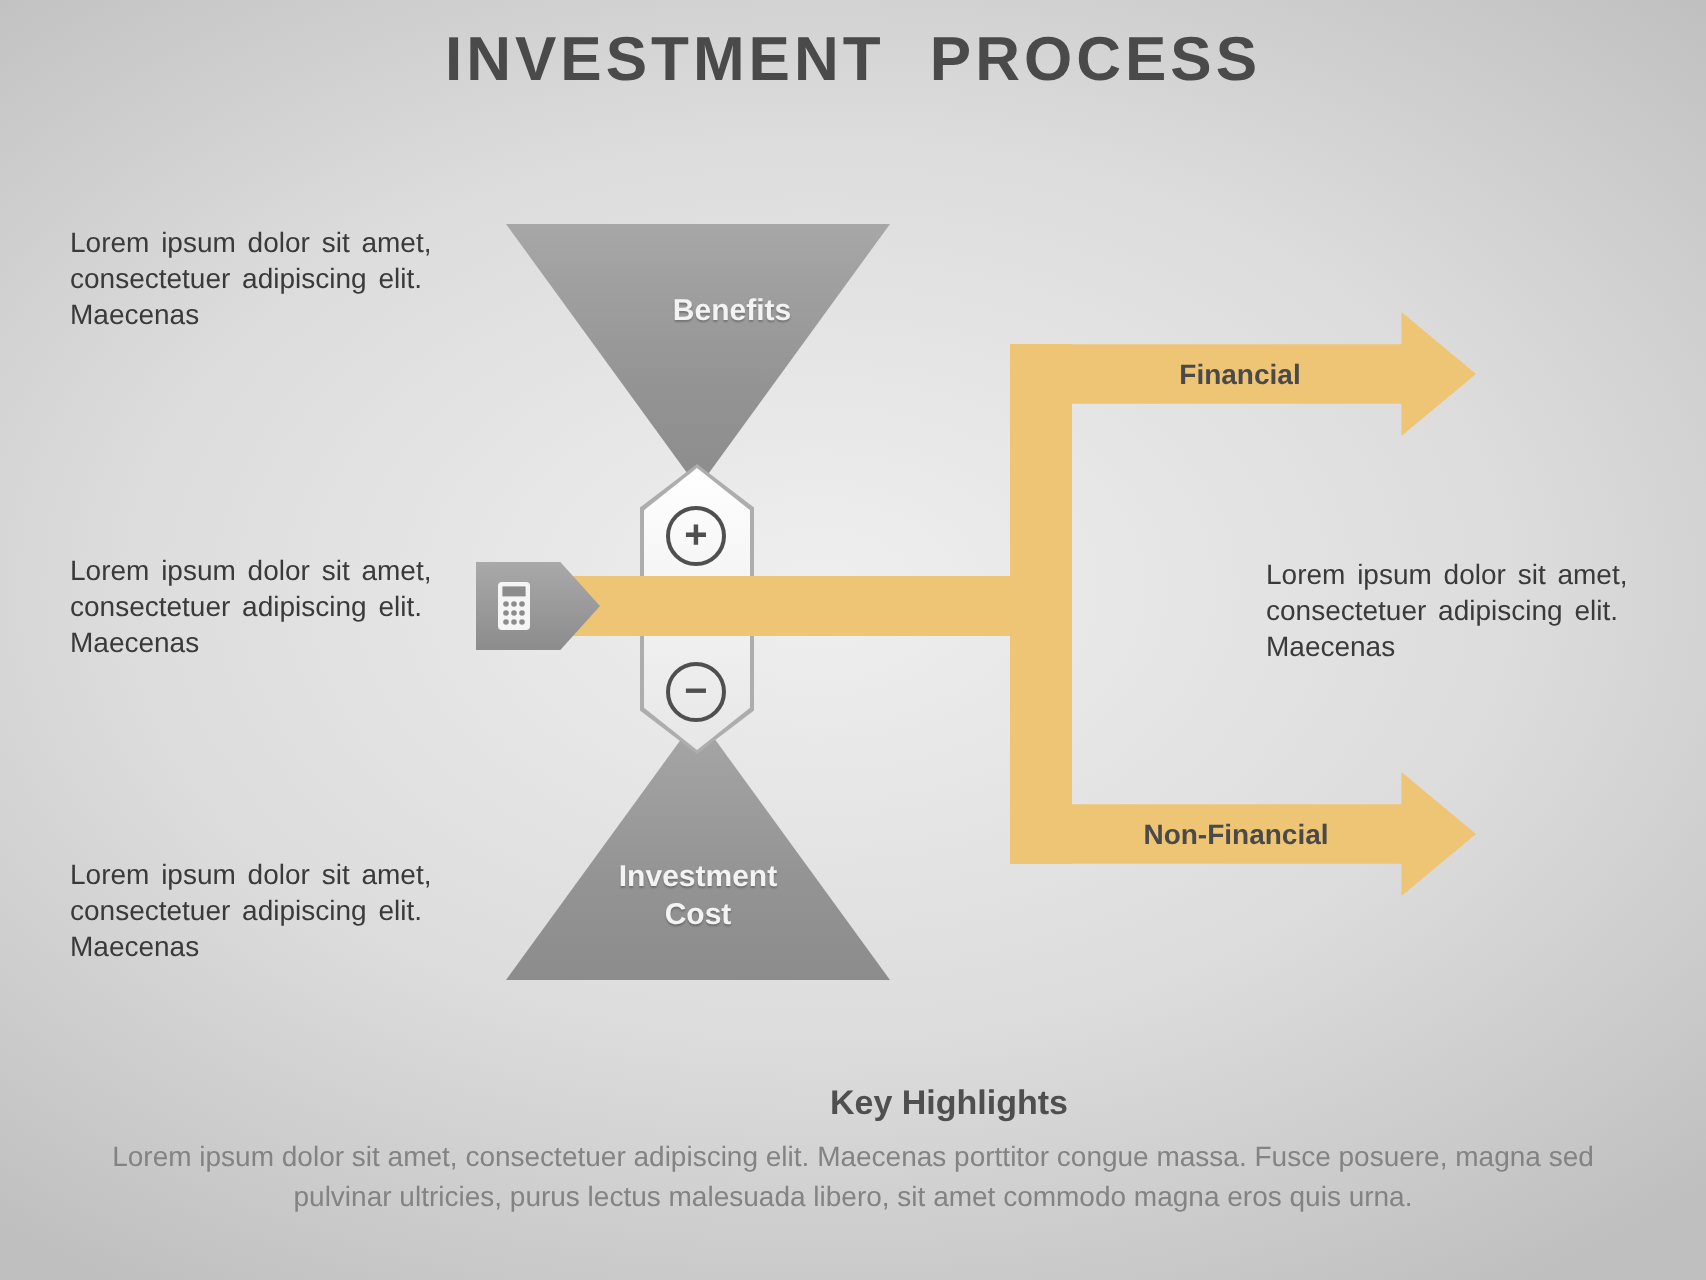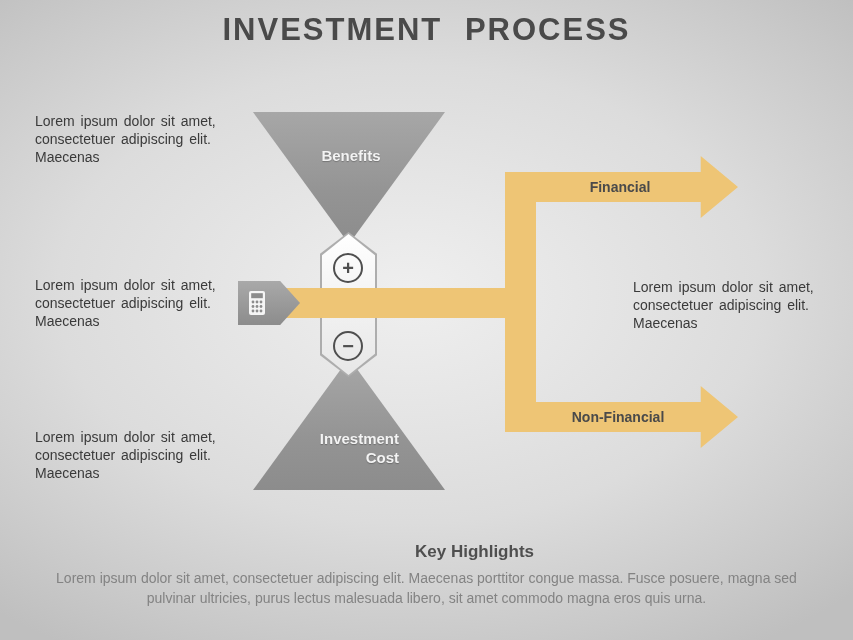--- a/index.html
+++ b/index.html
@@ -25,22 +25,22 @@
     filter:drop-shadow(2px 3px 3px rgba(0,0,0,0.25));
     z-index:1;
   }
   .tri-top{top:112px;clip-path:polygon(0 0,100% 0,50% 100%);}
   .tri-bottom{top:358px;clip-path:polygon(50% 0,100% 100%,0 100%);}
   .tri-label{
     position:absolute;left:0;width:100%;text-align:center;
     color:#f3f3f3;font-weight:700;font-size:15px;z-index:2;
     text-shadow:0 1px 1px rgba(0,0,0,0.25);
   }
-  .tri-label.benefits{top:147px;left:255px;width:192px;}
-  .tri-label.invcost{top:430px;left:299px;width:100px;line-height:1.25;text-align:right;}
+  .tri-label.benefits{top:147px;left:270px;width:192px;}
+  .tri-label.invcost{top:430px;left:299px;width:100px;line-height:1.25;}
   
   .hexagon{
     position:absolute;left:320px;top:232px;width:57px;height:145px;
     background:#adadad;
     clip-path:polygon(50% 0,100% 15%,100% 85%,50% 100%,0 85%,0 15%);
     z-index:2;
     filter:drop-shadow(2px 2px 2px rgba(0,0,0,0.2));
   }
   .hexagon-inner{
     position:absolute;left:2px;top:2px;right:2px;bottom:2px;

